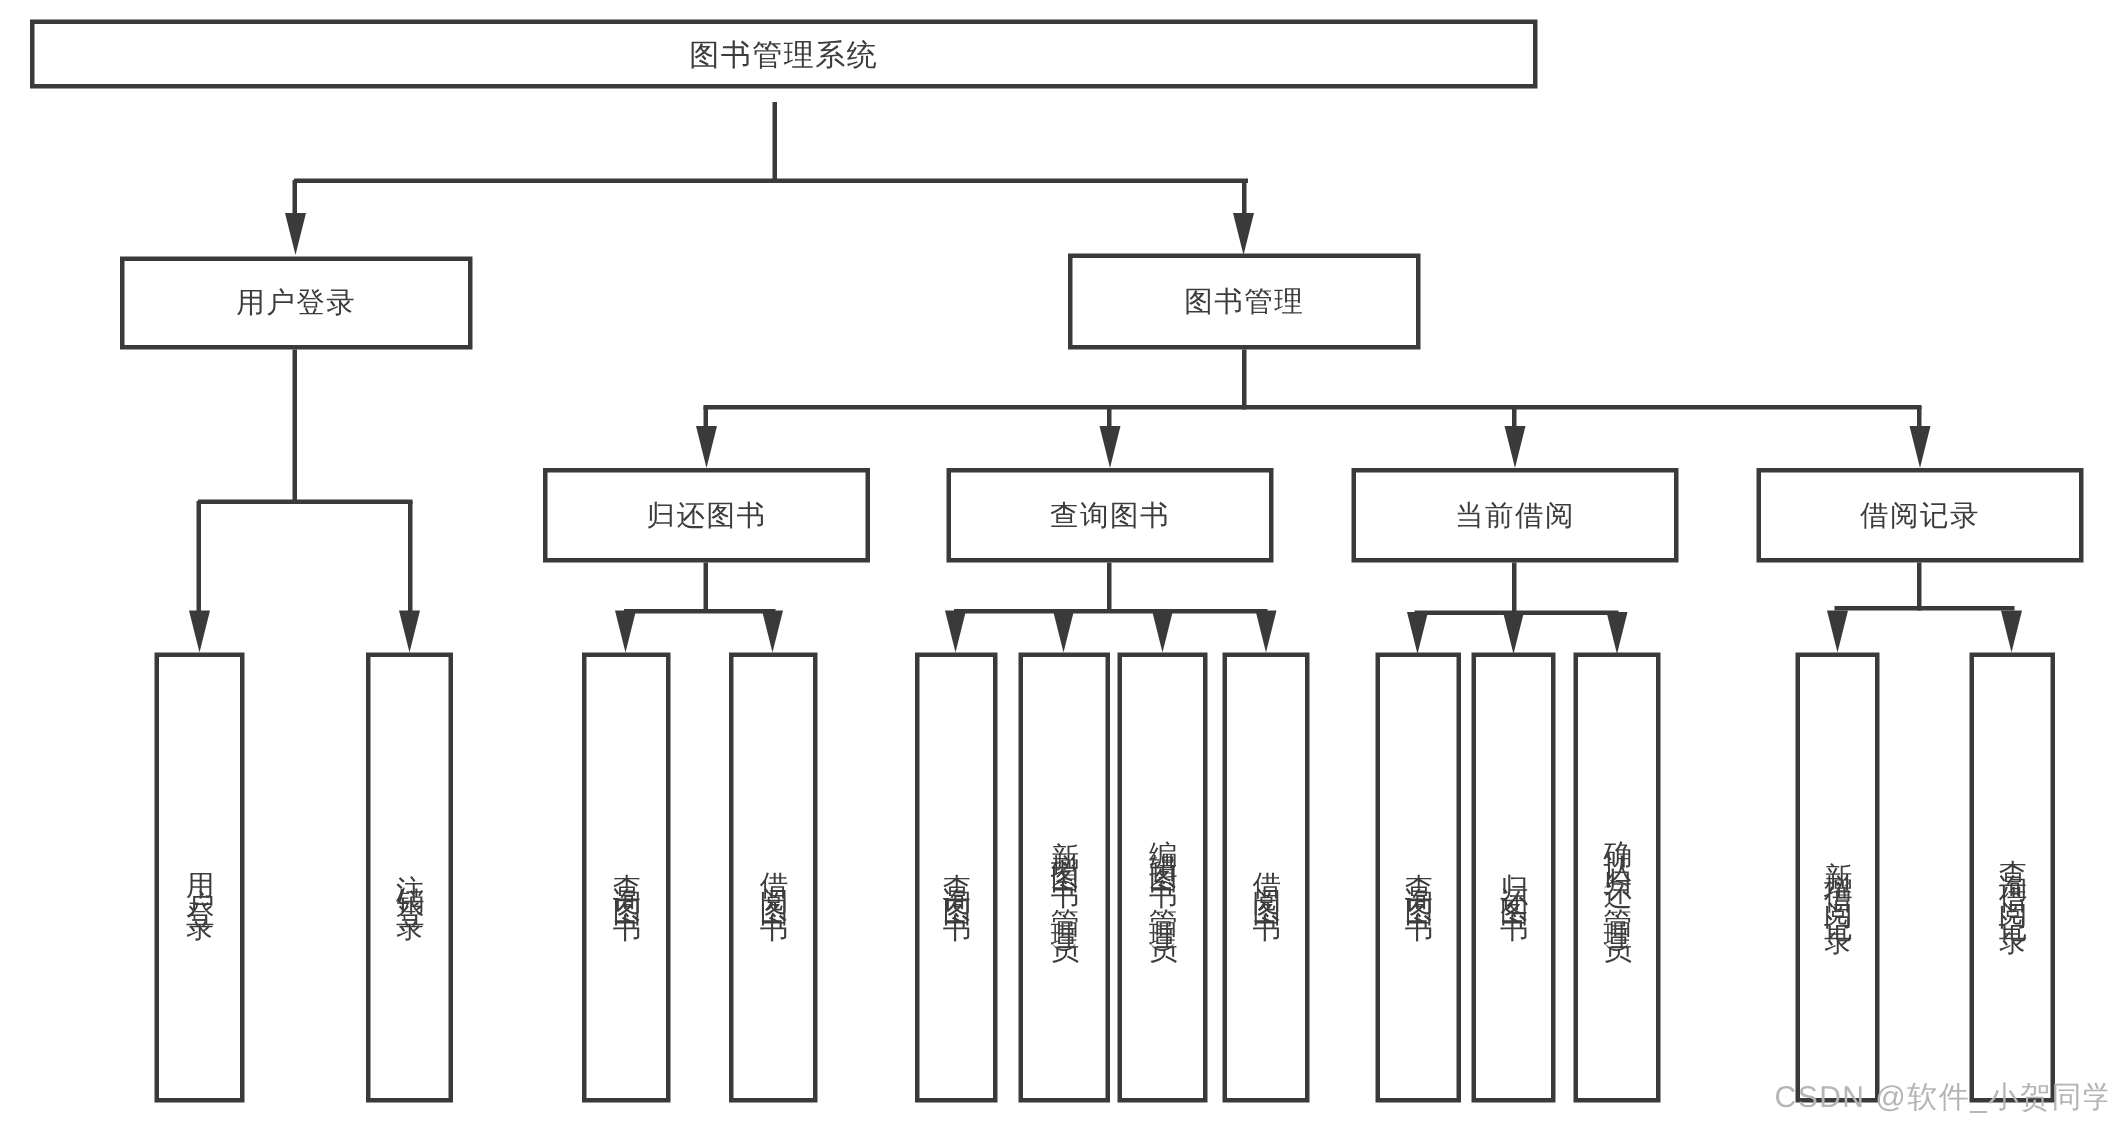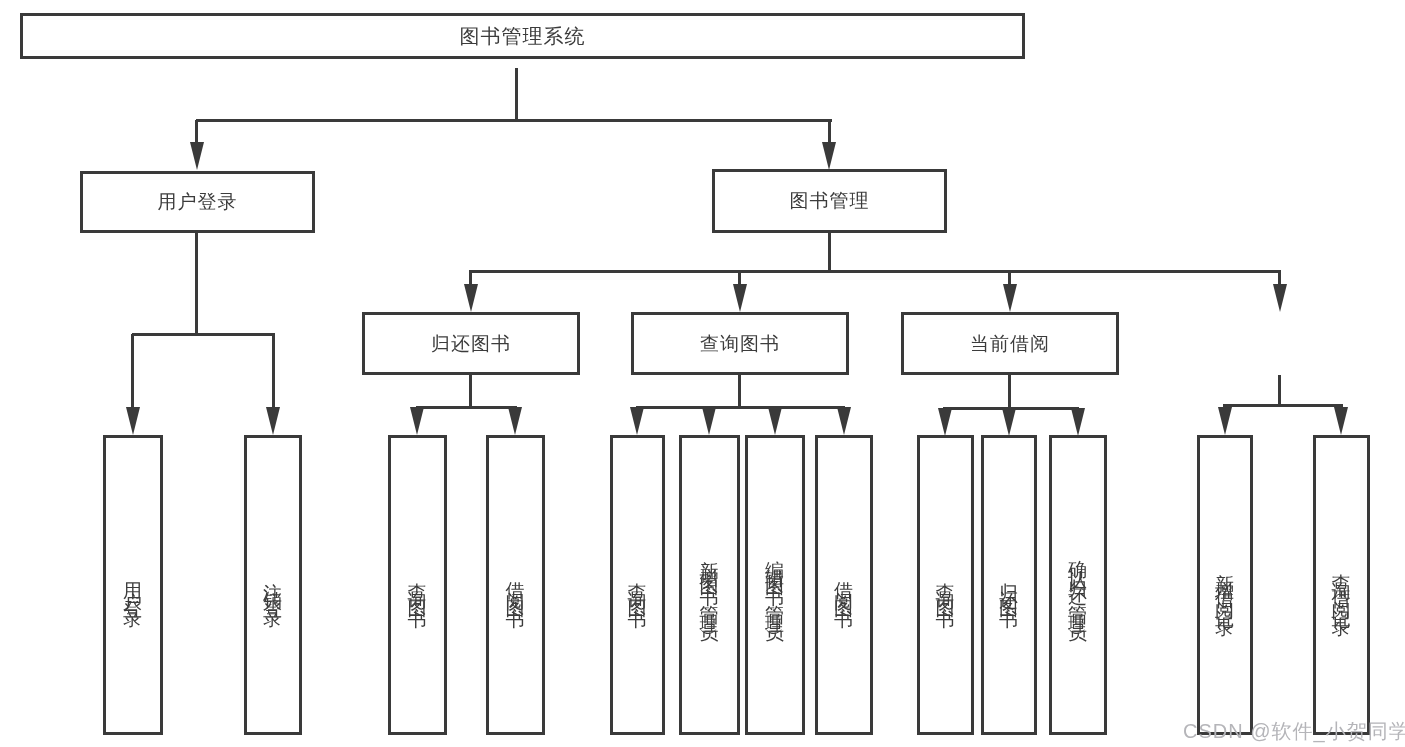--- a/index.html
+++ b/index.html
@@ -52,20 +52,23 @@
   </div>
 
   <div class="box" style="left:362px;top:312px;width:218px;height:63px">
     <span class="h">归还图书</span>
   </div>
   <div class="box" style="left:631px;top:312px;width:218px;height:63px">
     <span class="h">查询图书</span>
   </div>
   <div class="box" style="left:901px;top:312px;width:218px;height:63px">
     <span class="h">当前借阅</span>
+  </div>
+  <div class="box" style="left:1171px;top:312px;width:218px;height:63px">
+    <span class="h">借阅记录</span>
   </div>
 
   <div class="box" style="left:103px;top:435px;width:60px;height:300px">
     <span class="v">用户登录</span>
   </div>
   <div class="box" style="left:244px;top:435px;width:58px;height:300px">
     <span class="v">注销登录</span>
   </div>
 
   <div class="box" style="left:388px;top:435px;width:59px;height:300px">

